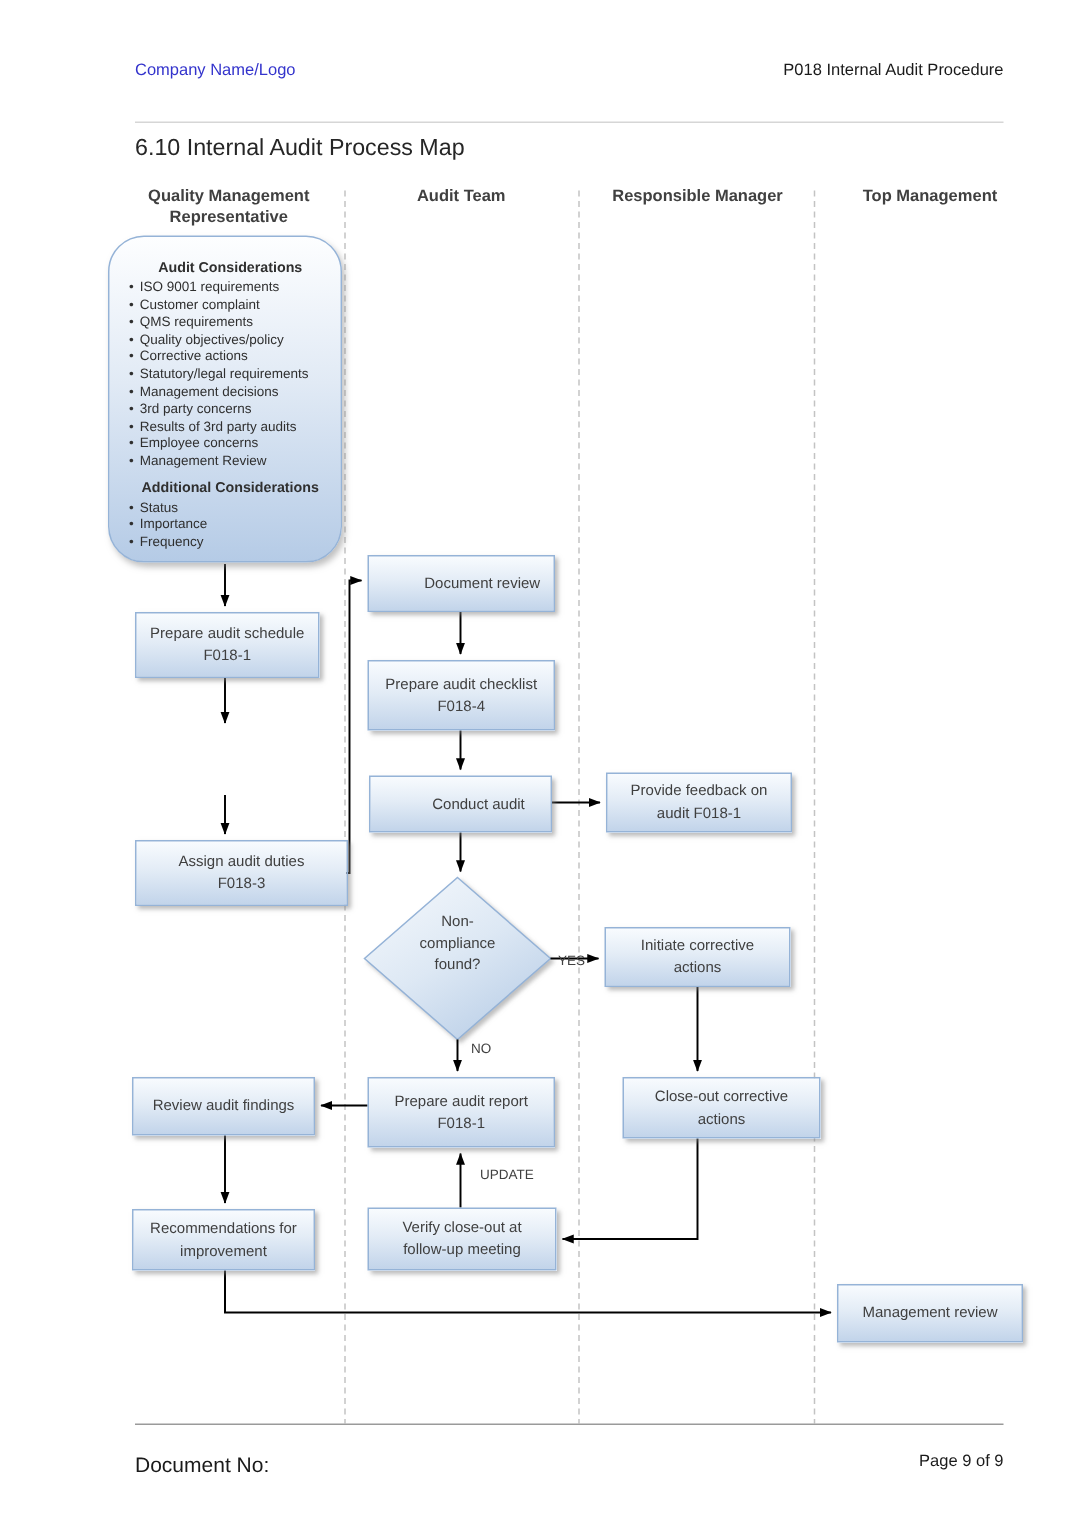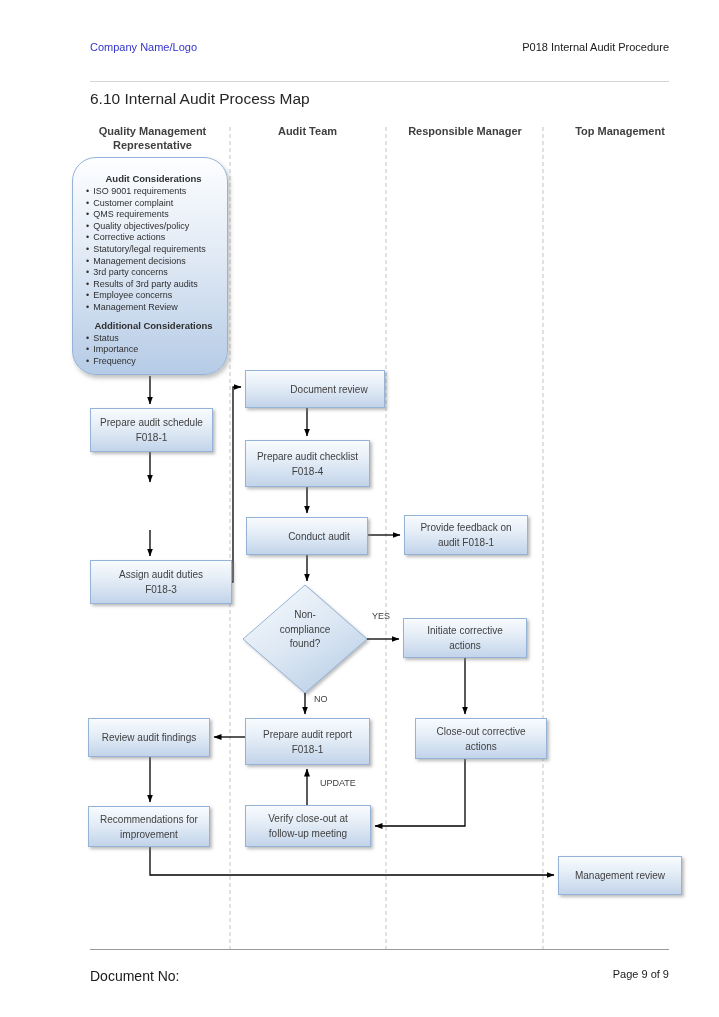--- a/index.html
+++ b/index.html
@@ -27,21 +27,21 @@
   
   .node{position:absolute;box-sizing:border-box;
     background:linear-gradient(to bottom,#f8fbfe 0%,#e3ecf6 45%,#c2d4ea 100%);
     border:1px solid #95b3d7;
     box-shadow:2px 2px 3px rgba(130,130,130,0.55);
     display:flex;align-items:center;justify-content:center;
     text-align:center;font-size:10px;line-height:1.5;color:#3f3f3f;white-space:pre-line;}
   #n-schedule{left:90px;top:408px;width:123px;height:44px;}
   #n-devise{left:90px;top:486px;width:123px;height:44px;}
   #n-assign{left:90px;top:560px;width:142px;height:44px;}
-  #n-docreview{left:245px;top:370px;width:140px;height:38px;padding-left:28px;}
+  #n-docreview{left:245px;top:370px;width:125px;height:38px;padding-left:28px;}
   #n-checklist{left:245px;top:440px;width:125px;height:47px;}
   #n-conduct{left:246px;top:517px;width:122px;height:38px;padding-left:24px;}
   #n-feedback{left:404px;top:515px;width:124px;height:40px;}
   #n-initiate{left:403px;top:618px;width:124px;height:40px;}
   #n-closeout{left:403px;top:718px;width:132px;height:41px;margin-left:12px;}
   #n-review{left:88px;top:718px;width:122px;height:39px;}
   #n-report{left:245px;top:718px;width:125px;height:47px;}
   #n-recommend{left:88px;top:806px;width:122px;height:41px;}
   #n-verify{left:245px;top:805px;width:126px;height:42px;}
   #n-mgmtreview{left:558px;top:856px;width:124px;height:39px;}
@@ -56,21 +56,21 @@
     background:linear-gradient(to bottom,#fdfeff 0%,#e1eaf5 45%,#b5cbe6 100%);
     box-shadow:2px 3px 4px rgba(130,130,130,0.5);
     padding:15px 6px 0 13px;}
   #considerations .c-title{font-size:9.5px;font-weight:bold;text-align:center;color:#2f2f2f;margin-bottom:2px;}
   #considerations .c-sub{font-size:9.5px;font-weight:bold;text-align:center;color:#2f2f2f;margin-top:6px;margin-bottom:2px;}
   .bullet{font-size:9px;line-height:11.6px;color:#2f2f2f;}
   .bullet::before{content:"•";margin-right:4px;}
 
   
   .edge-label{position:absolute;font-size:9px;color:#3f3f3f;}
-  #lbl-yes{left:372px;top:611px;}
+  #lbl-yes{left:372px;top:635px;}
   #lbl-no{left:314px;top:694px;}
   #lbl-update{left:320px;top:778px;}
 
   svg.overlay{position:absolute;left:0;top:0;width:719px;height:1017px;pointer-events:none;}
 </style>
 </head>
 <body>
 
 <div id="page">
 

